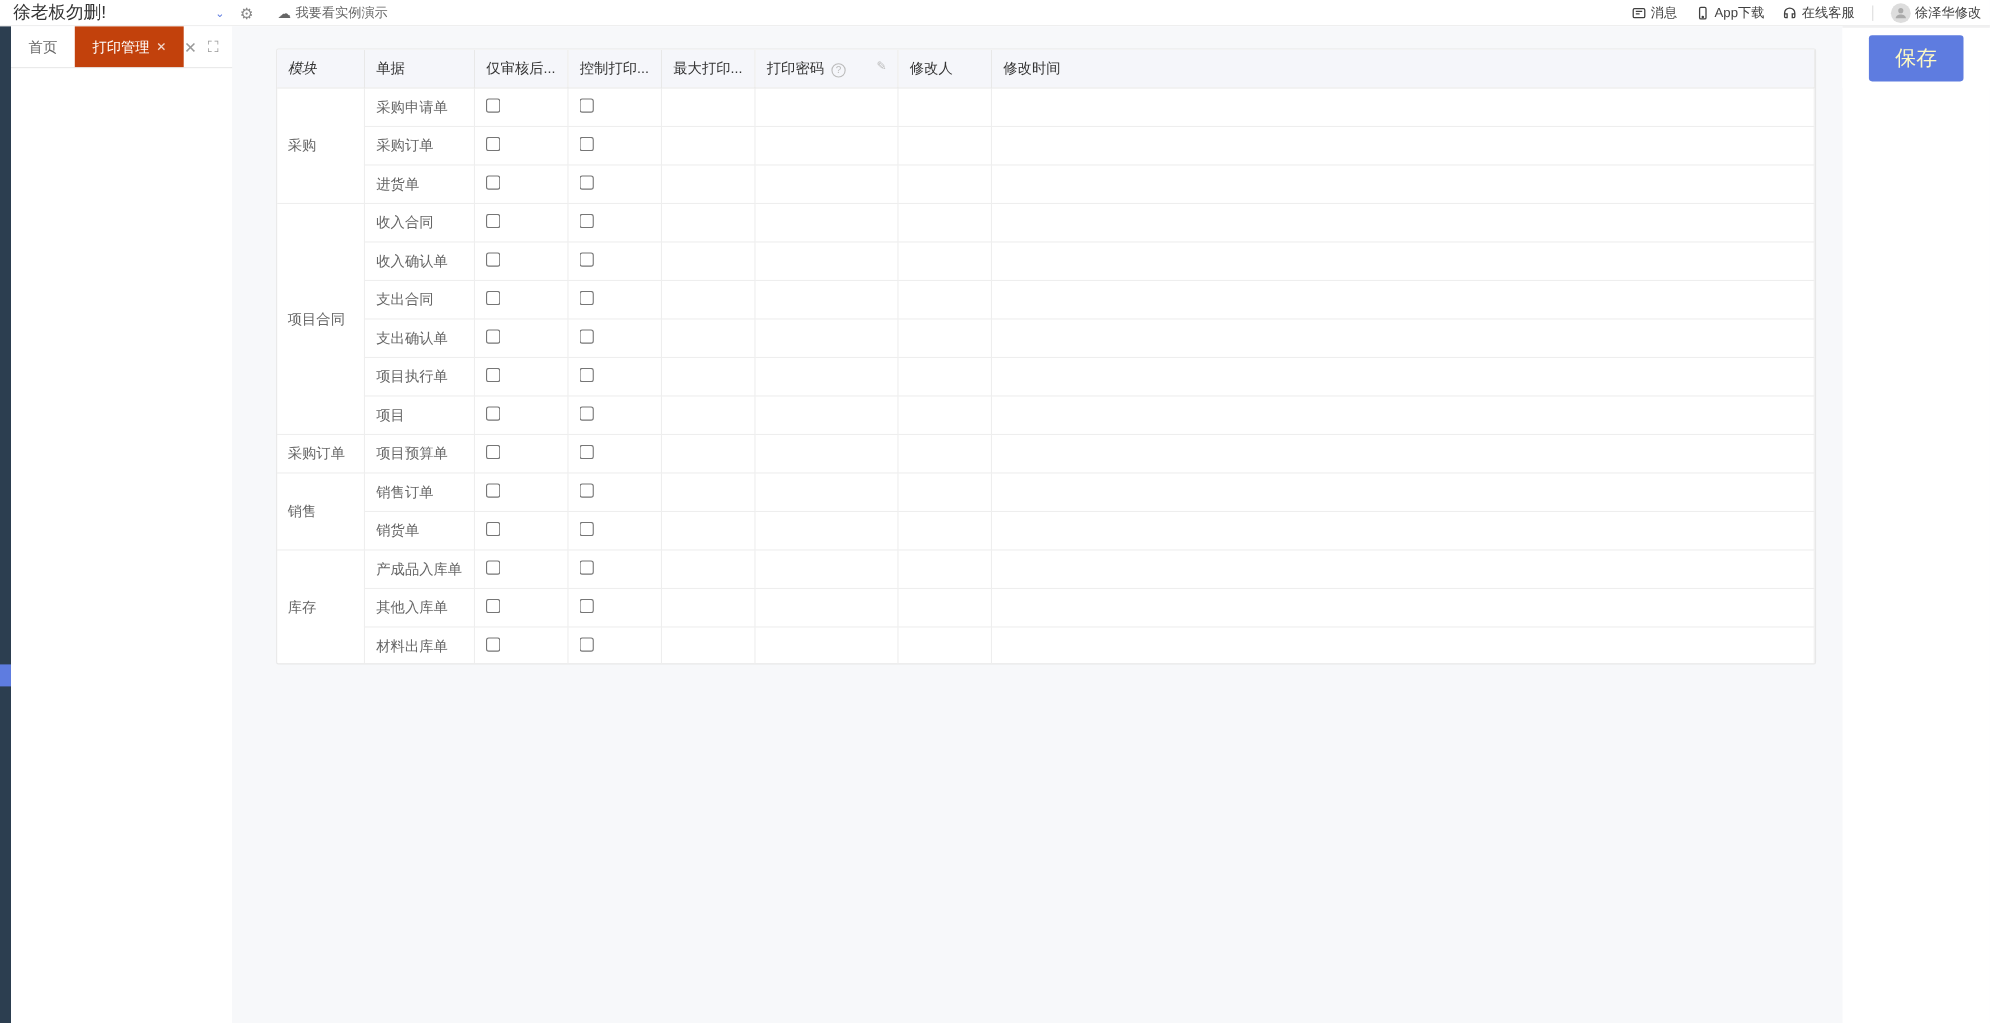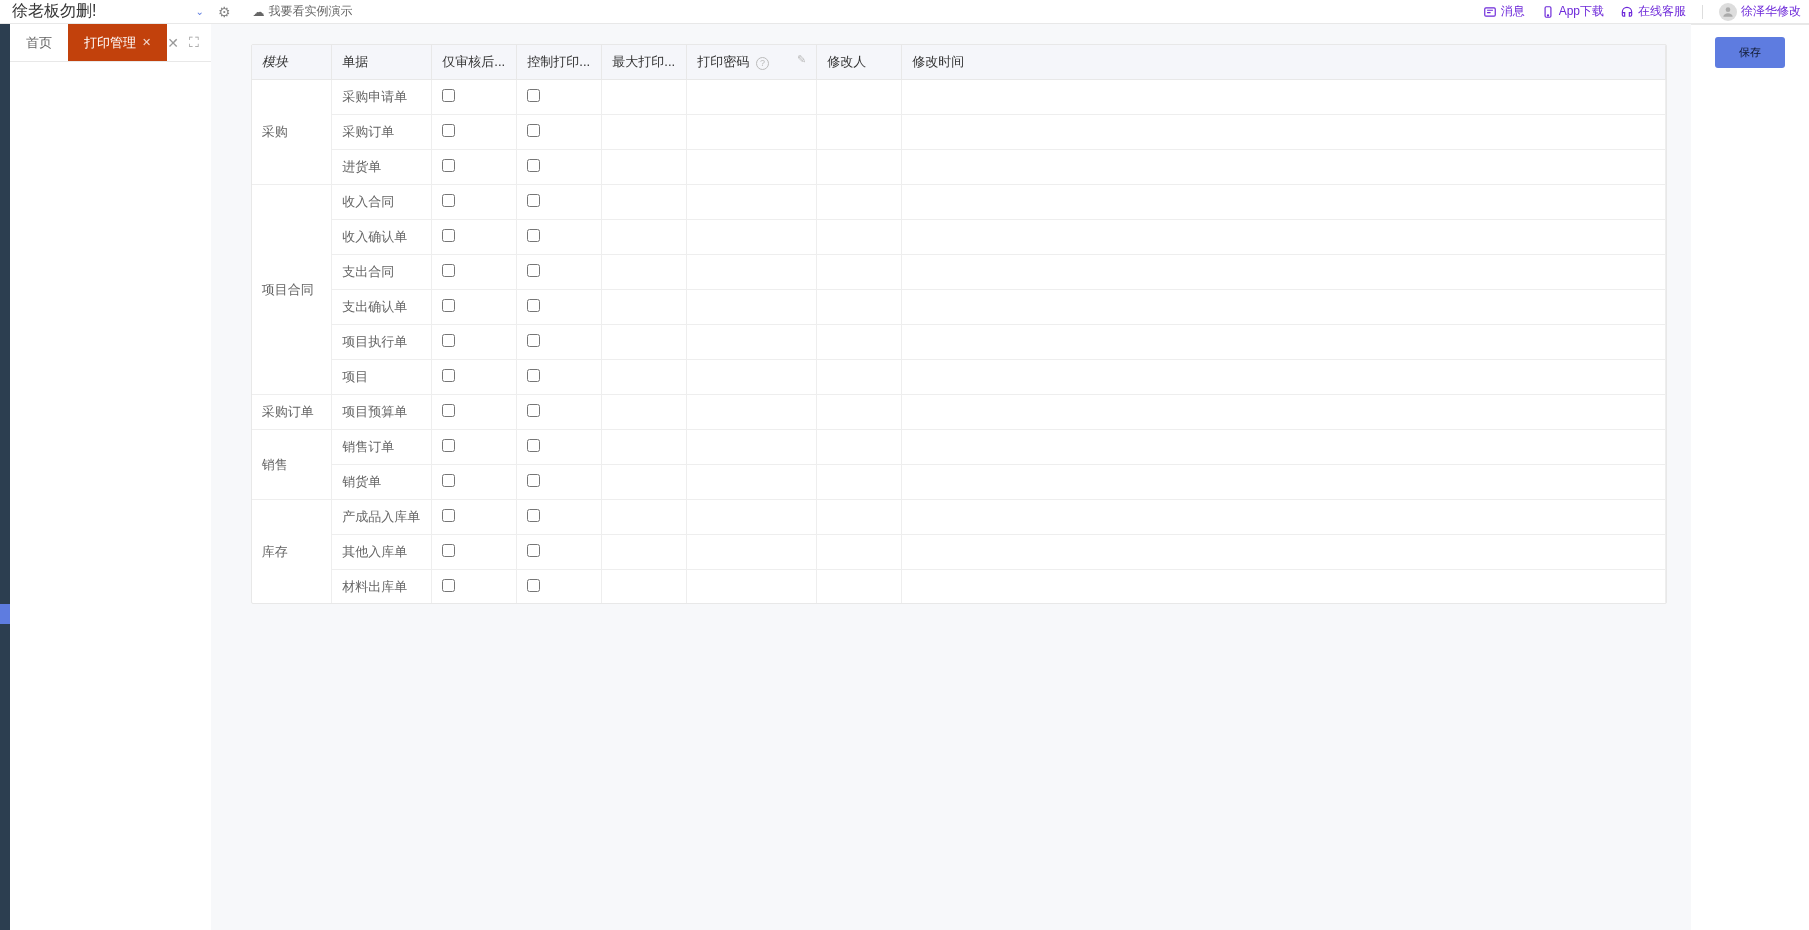--- a/index.html
+++ b/index.html
@@ -8,21 +8,21 @@
 
 
 .header { height: 24px; background: #fff; display: flex; align-items: center; padding: 0 8px; border-bottom: 1px solid #e8e8e8; gap: 12px; }
 .header-left { display: flex; align-items: center; gap: 10px; }
 .company-select { display: flex; align-items: center; gap: 4px; cursor: pointer; padding: 0 4px; min-width: 200px; justify-content: space-between; }
 .company-select .text { color: #333; font-size: 16px; }
 .chev { color: #5e7ce0; font-size: 10px; }
 .gear { color: #888; font-size: 14px; cursor: pointer; }
 .cloud { display: flex; align-items: center; gap: 4px; color: #666; font-size: 12px; cursor: pointer; margin-left: 12px; }
 .header-right { margin-left: auto; display: flex; align-items: center; gap: 16px; }
-.hr-item { display: flex; align-items: center; gap: 4px; color: #6d28d9; font-size: 12px; cursor: pointer; position: relative; }
+.hr-item { display: flex; align-items: center; gap: 4px; color: #404040; font-size: 12px; cursor: pointer; position: relative; }
 .hr-item svg { width: 14px; height: 14px; }
 .badge { position: absolute; top: -6px; right: -8px; background: #ff4d4f; color: #fff; font-size: 9px; padding: 0 3px; border-radius: 6px; line-height: 11px; }
 .divider { width: 1px; height: 14px; background: #ddd; }
 .avatar { width: 18px; height: 18px; border-radius: 50%; background: #ddd; display: flex; align-items: center; justify-content: center; }
 
 
 .body-wrap { display: flex; flex: 1; min-height: 0; }
 .leftbar { width: 10px; background: #2c3e50; position: relative; }
 .leftbar-accent { position: absolute; left: 0; top: 580px; width: 10px; height: 20px; background: #5e7ce0; }
 
@@ -56,21 +56,21 @@
 .col-bill { width: 100px; }
 .col-check1 { width: 85px; }
 .col-check2 { width: 85px; }
 .col-max { width: 85px; }
 .col-pwd { width: 130px; }
 .col-modifier { width: 85px; }
 .col-time { }
 
 
 .footer { height: 56px; background: #fff; border-top: 1px solid #e8e8e8; display: flex; align-items: center; justify-content: flex-end; padding: 0 24px; }
-.btn-primary { background: #5e7ce0; color: #0f172a; border: none; padding: 8px 24px; border-radius: 3px; font-size: 11px; cursor: pointer; }
+.btn-primary { background: #5e7ce0; color: #fef9c3; border: none; padding: 8px 24px; border-radius: 3px; font-size: 19px; cursor: pointer; }
 </style>
 </head>
 <body>
 
 <div class="app">
 
   <div class="header">
     <div class="header-left">
       <div class="company-select">
         <span class="text">徐老板勿删!</span>

